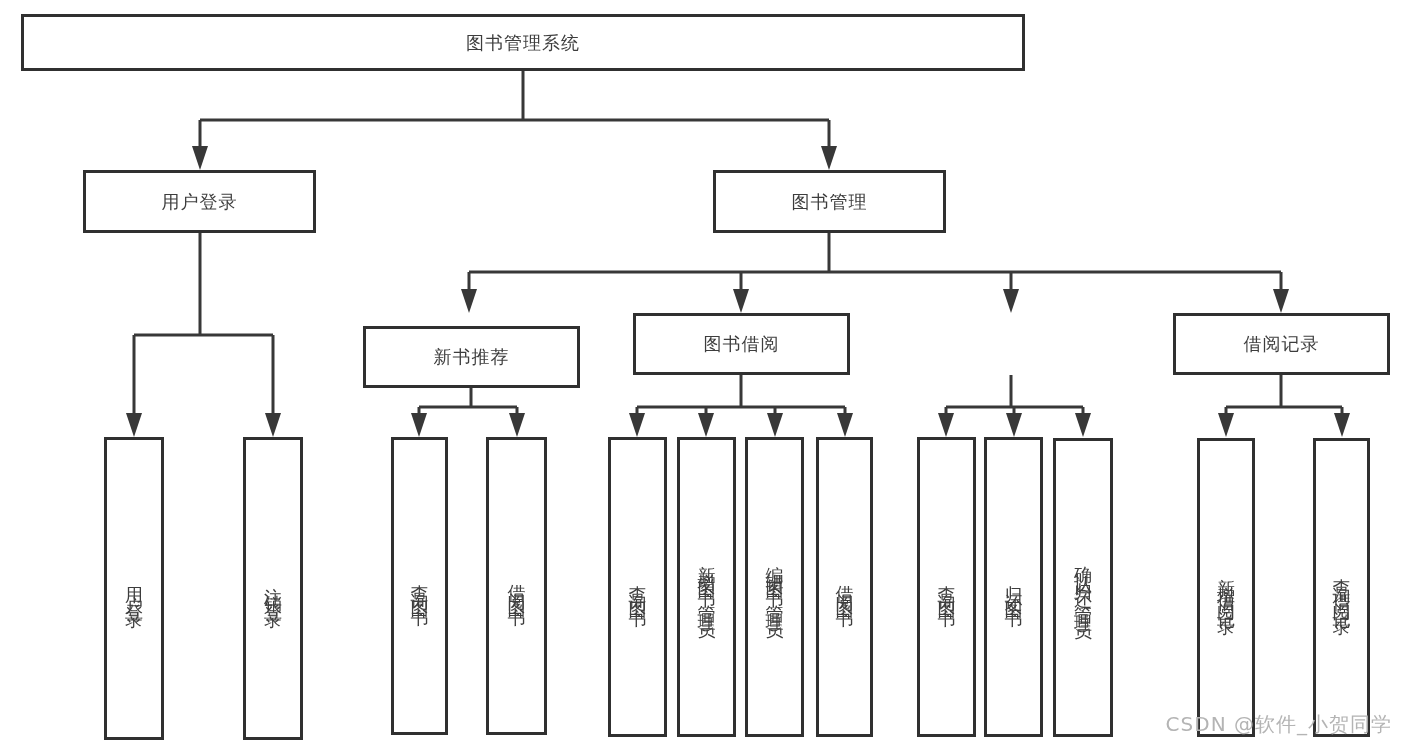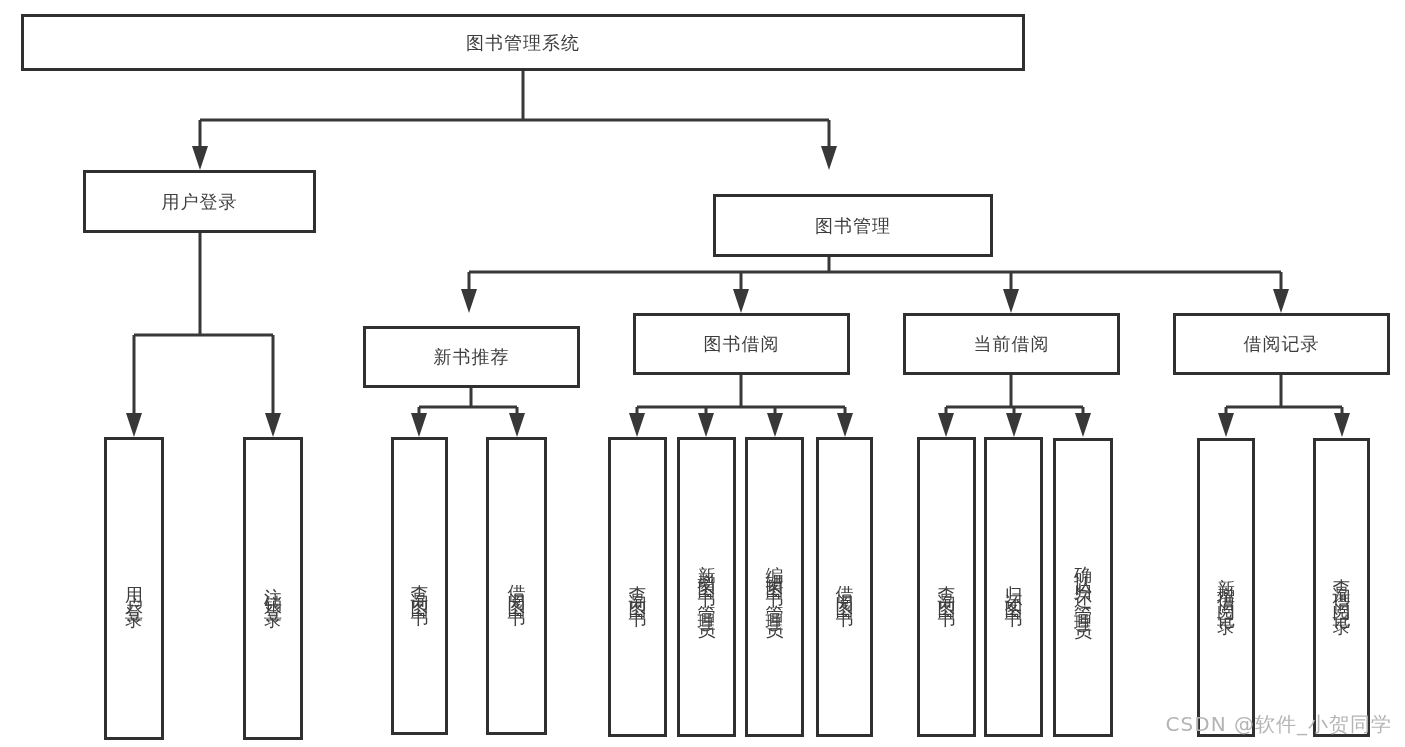--- a/index.html
+++ b/index.html
@@ -80,32 +80,29 @@
     <polygon points="1334,413 1350,413 1342,437"></polygon>
   </svg>
 
   <div class="box h" style="left:21px;top:14px;width:1004px;height:57px;">
     <span class="lbl">图书管理系统</span>
   </div>
 
   <div class="box h" style="left:83px;top:170px;width:233px;height:63px;">
     <span class="lbl">用户登录</span>
   </div>
-  <div class="box h" style="left:713px;top:170px;width:280px;height:63px;margin-top:24px;">
+  <div class="box h" style="left:713px;top:170px;width:233px;height:63px;">
     <span class="lbl">图书管理</span>
   </div>
 
   <div class="box h" style="left:363px;top:326px;width:217px;height:62px;">
     <span class="lbl">新书推荐</span>
   </div>
   <div class="box h" style="left:633px;top:313px;width:217px;height:62px;font-family:Liberation Serif, serif;">
     <span class="lbl">图书借阅</span>
-  </div>
-  <div class="box h" style="left:903px;top:313px;width:217px;height:62px;">
-    <span class="lbl">当前借阅</span>
   </div>
   <div class="box h" style="left:1173px;top:313px;width:217px;height:62px;">
     <span class="lbl">借阅记录</span>
   </div>
 
   <div class="box v" style="left:104px;top:437px;width:60px;height:303px;">
     <span class="lbl">用户登录</span>
   </div>
   <div class="box v" style="left:243px;top:437px;width:60px;height:303px;">
     <span class="lbl">注销登录</span>

